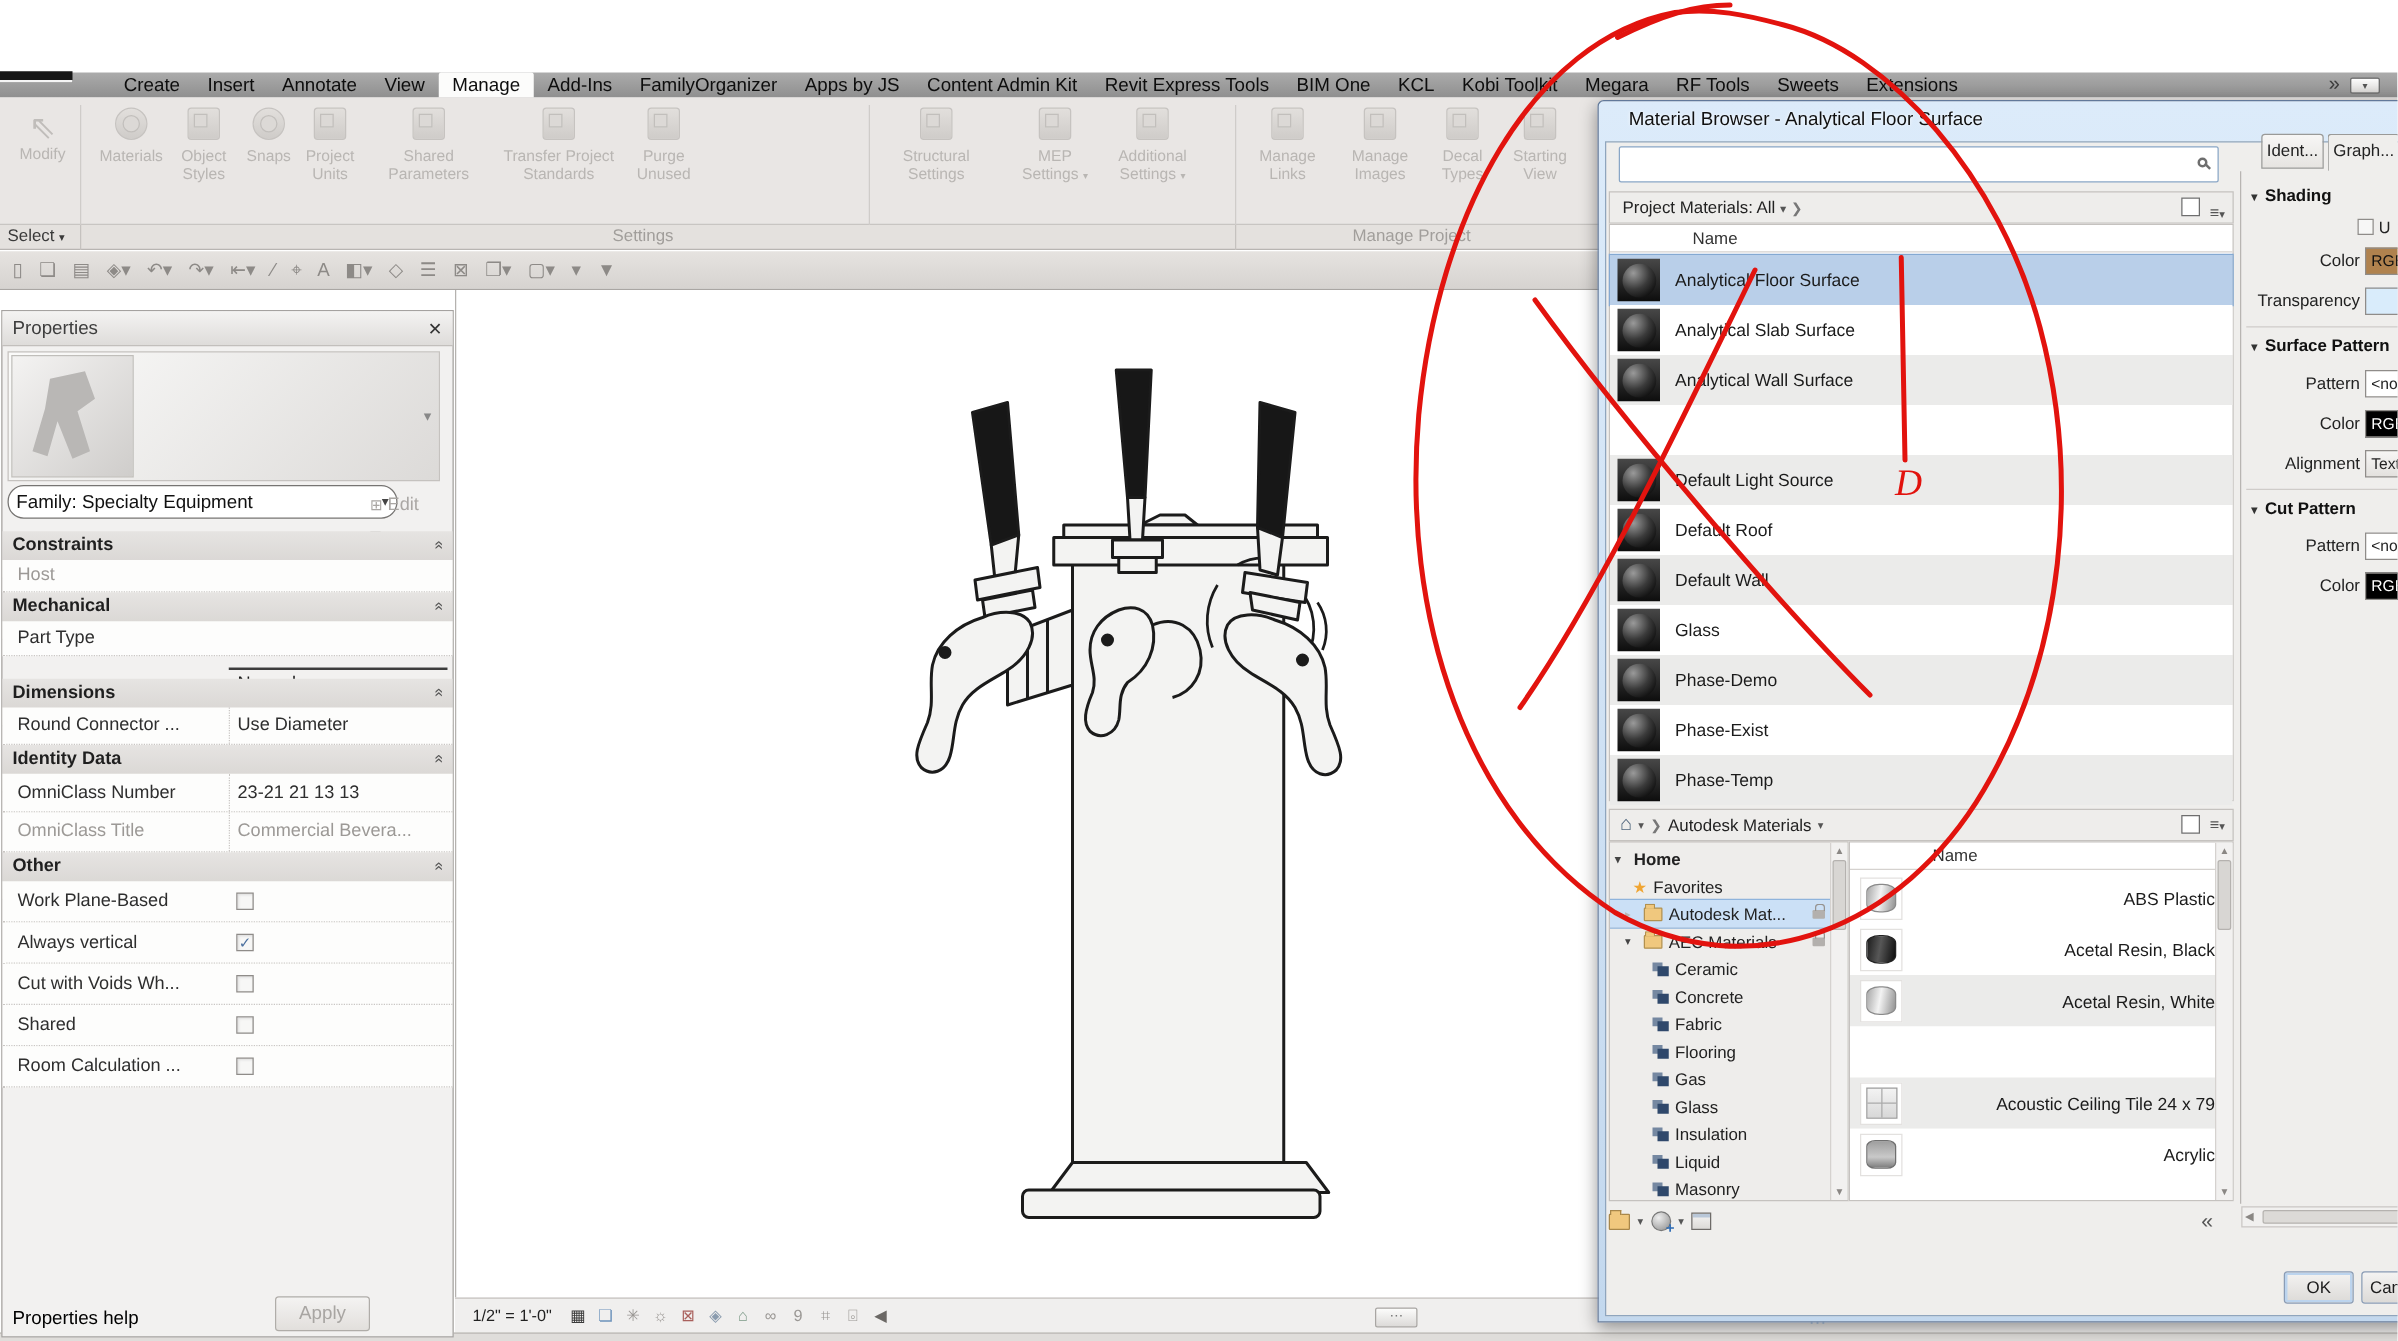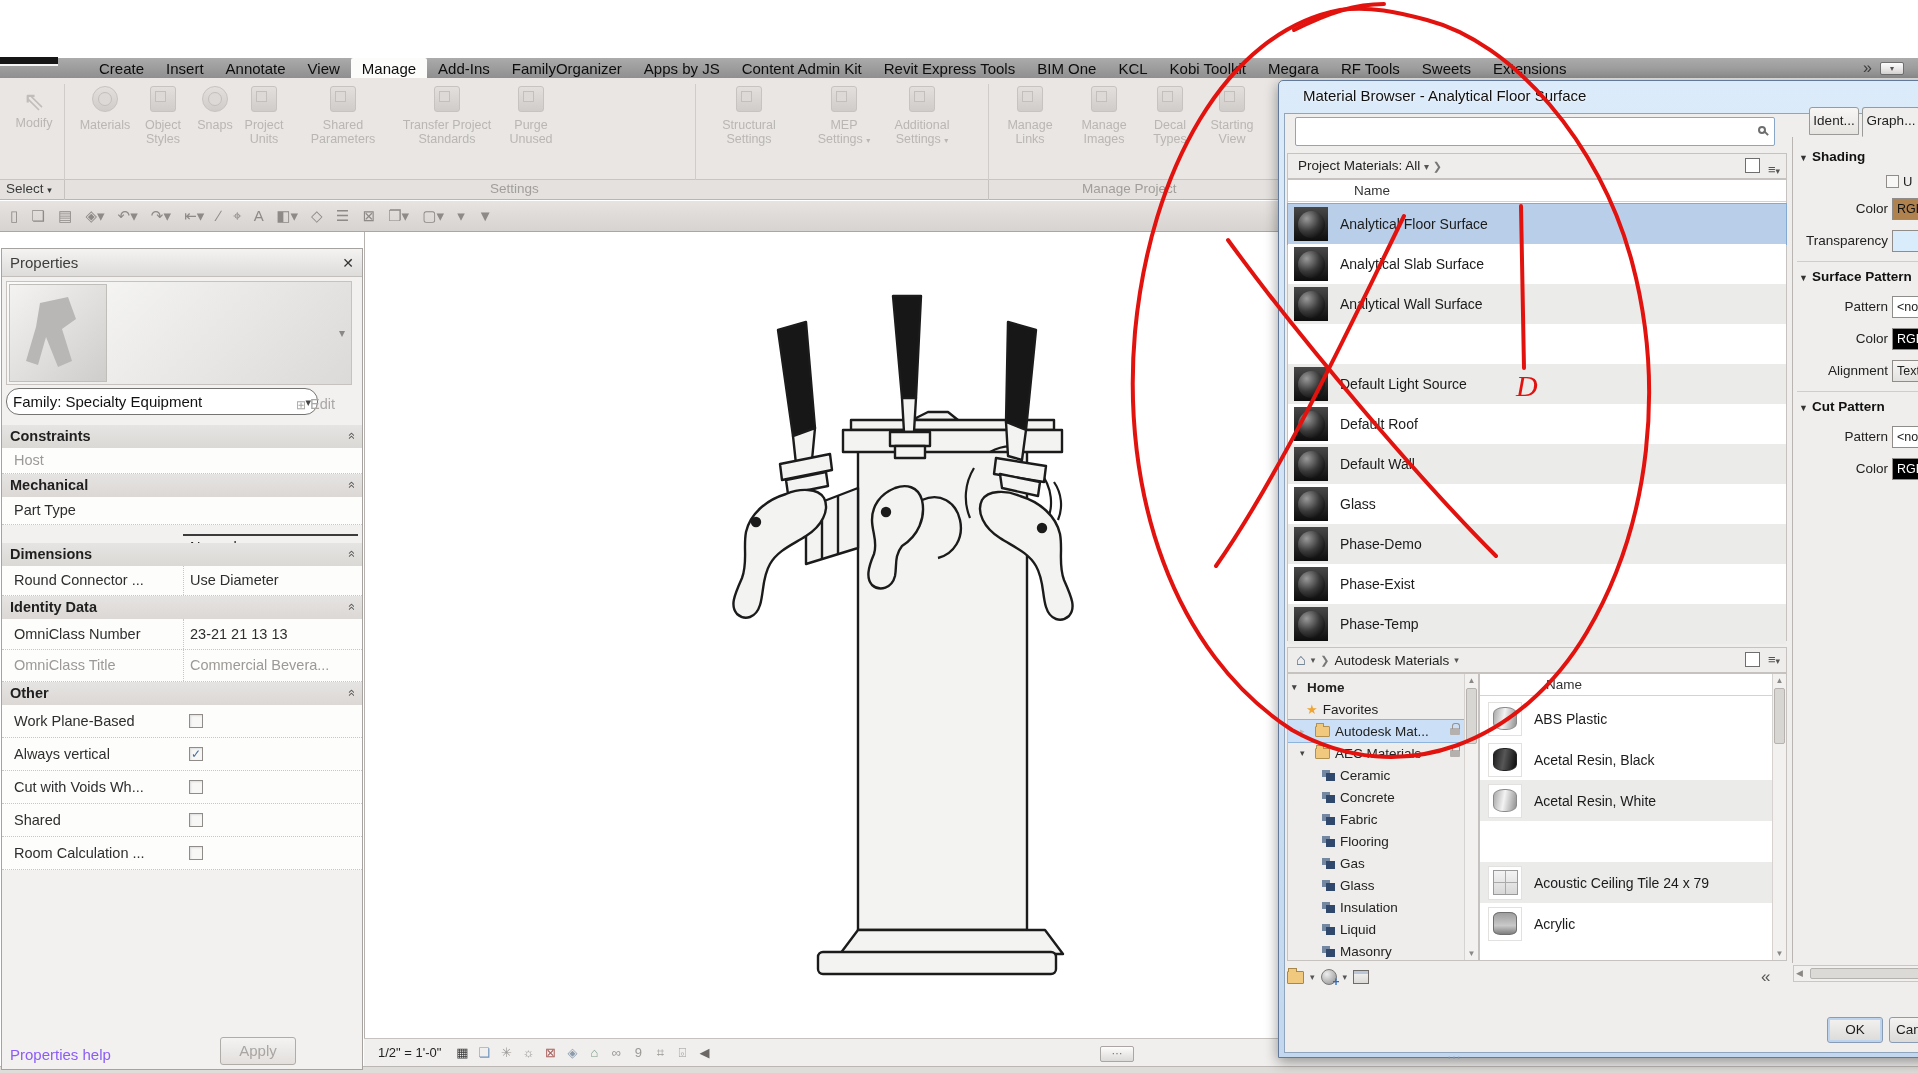--- a/index.html
+++ b/index.html
@@ -55,21 +55,21 @@
   .prow { position:absolute; left:0; width:360px; border-bottom:1px dotted #c9c6c3; font-size:14.5px; background:#fdfdfc; }
   .prow .lab { position:absolute; left:12px; top:0; width:166px; color:#2e2e2e; line-height:inherit;
                white-space:nowrap; overflow:hidden; }
   .prow .val { position:absolute; left:181px; top:0; right:2px; border-left:1px dotted #c9c6c3; padding-left:6px;
                color:#2e2e2e; white-space:nowrap; overflow:hidden; }
   .prow.dis .lab, .prow.dis .val { color:#9c9996; }
   .valbox { position:absolute; left:181px; top:1px; right:4px; bottom:1px; border:1.5px solid #3c3c3c; padding-left:6px;
             background:#fff; color:#1a1a1a; line-height:24px;margin-top:36px; }
   .cb { position:absolute; left:187px; top:50%; transform:translateY(-50%); width:14px; height:14px; background:#f7f7f6;
         border:1px solid #8f8c89; box-shadow:inset 1px 1px 2px #ddd; font-size:12px; line-height:13px; text-align:center; color:#4a6f9e; }
-  #pal-footer-help { position:absolute; left:8px; bottom:6px; font-size:15px; color:#8b5cf6; }
+  #pal-footer-help { position:absolute; left:8px; bottom:6px; font-size:15px; color:#000000; }
   #apply-btn { position:absolute; right:66px; bottom:4px; width:76px; height:28px; background:linear-gradient(#f4f3f2,#e2dfdc);
                border:1px solid #b0ada9; border-radius:3px; text-align:center; line-height:26px; font-size:15px; color:#a8a5a2; }
 
   
   #canvas { left:364px; top:232px; width:1554px; height:806px; background:#fff; border-left:1px solid #b5b2af; }
   #viewbar { left:364px; top:1038px; width:1554px; height:28px; background:#f0efee; border-top:1px solid #c5c2bf;
              display:flex; align-items:center; font-size:13px; color:#222; }
   #viewbar .scale { padding:0 10px 0 14px; white-space:nowrap; }
   #viewbar .vico { width:22px; text-align:center; font-size:13px; }
   #canvas-hscroll { left:364px; top:1066px; width:1554px; height:7px; background:#e8e6e4; }
@@ -137,21 +137,21 @@
   .lock:before { content:""; position:absolute; left:2px; top:-5px; width:6px; height:5px; border:1.5px solid #969390;
                  border-bottom:none; border-radius:3px 3px 0 0; }
   .star { color:#f0a532; font-size:13px; flex:none; }
   .vscroll { position:absolute; top:0; width:14px; height:100%; background:#f2f1f0; border-left:1px solid #d5d2cf; }
   .vscroll .up,.vscroll .dn { position:absolute; left:0; width:13px; height:13px; font-size:8px; text-align:center; line-height:13px; color:#8a8784; }
   .vscroll .dn { bottom:0; }
   .vscroll .thumbv { position:absolute; left:1px; top:14px; width:11px; height:56px; background:#d8d6d3; border:1px solid #b5b2af; border-radius:2px; }
 
   #lib-list { position:absolute; left:200px; top:592px; width:308px; height:288px; background:#fff; border:1px solid #c5c2bf; overflow:hidden; }
   .lrow { position:absolute; left:0; width:292px; height:41px; display:flex; align-items:center; gap:12px; padding-left:8px;
-          font-size:14px; color:#1b1b1b; background:#fff; }
+          font-size:14px; color:#1b1b1b; background:#fff;justify-content:space-between; }
   .lrow.alt { background:#ebebea; }
 
   #dlg-tools { position:absolute; left:8px; top:882px; width:500px; height:28px; display:flex; align-items:center; gap:6px; }
   .tool-dd { font-size:9px; color:#555; }
   .micon-folder { width:17px; height:13px; background:#f0c87e; border:1px solid #a8874a; border-radius:1px; position:relative; }
   .micon-folder:before { content:""; position:absolute; top:-4px; left:0; width:7px; height:3px; background:#f0c87e; border:1px solid #a8874a; border-bottom:none; }
   .micon-sphere { width:16px; height:16px; border-radius:50%; background:radial-gradient(circle at 35% 30%,#eee,#8d8d8d); border:1px solid #777; position:relative; }
   .micon-sphere:after { content:"+"; position:absolute; right:-4px; bottom:-5px; color:#2d6bb4; font-size:12px; font-weight:bold; }
   .micon-list { width:16px; height:14px; border:1px solid #6e6b68; background:linear-gradient(#f5f4f3,#dcdad7);
                 box-shadow:inset 0 3px 0 #b9c7d8; }

